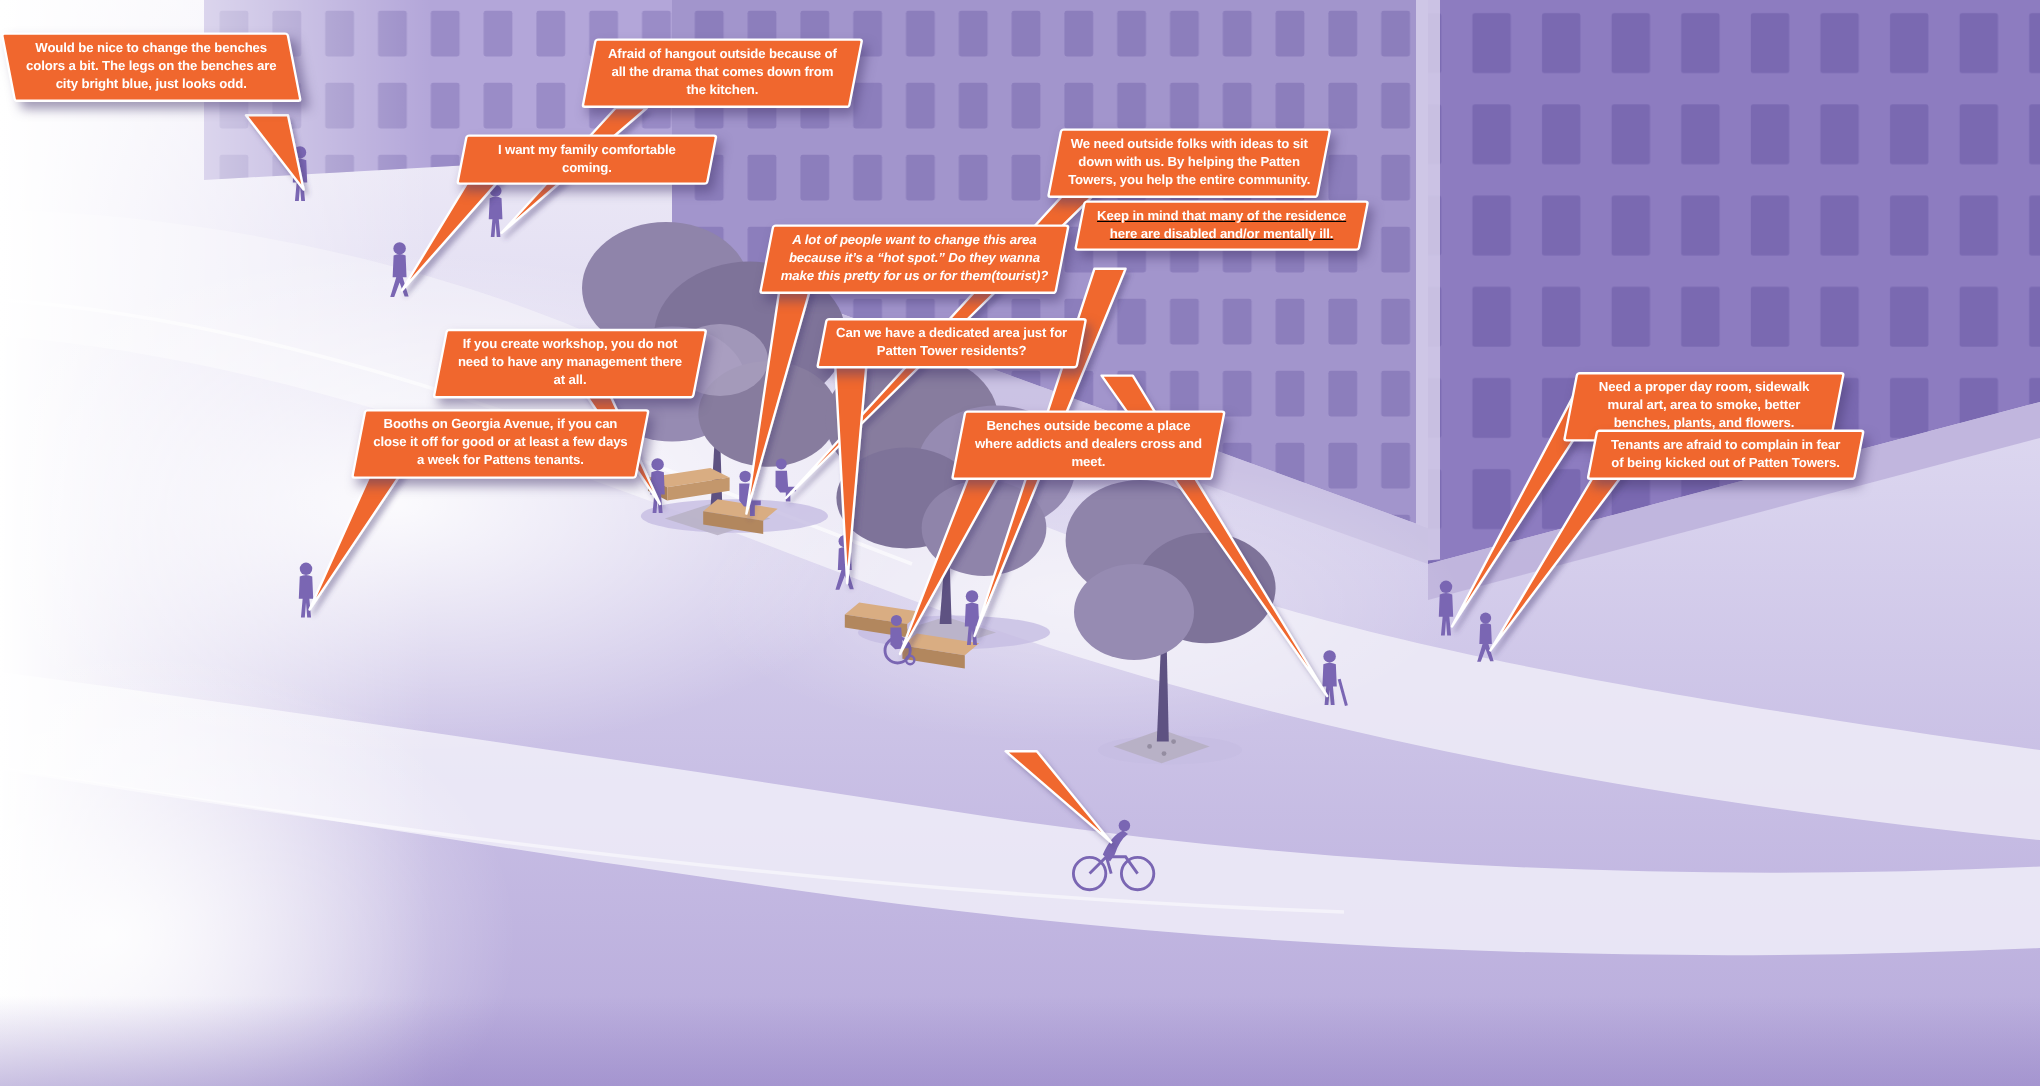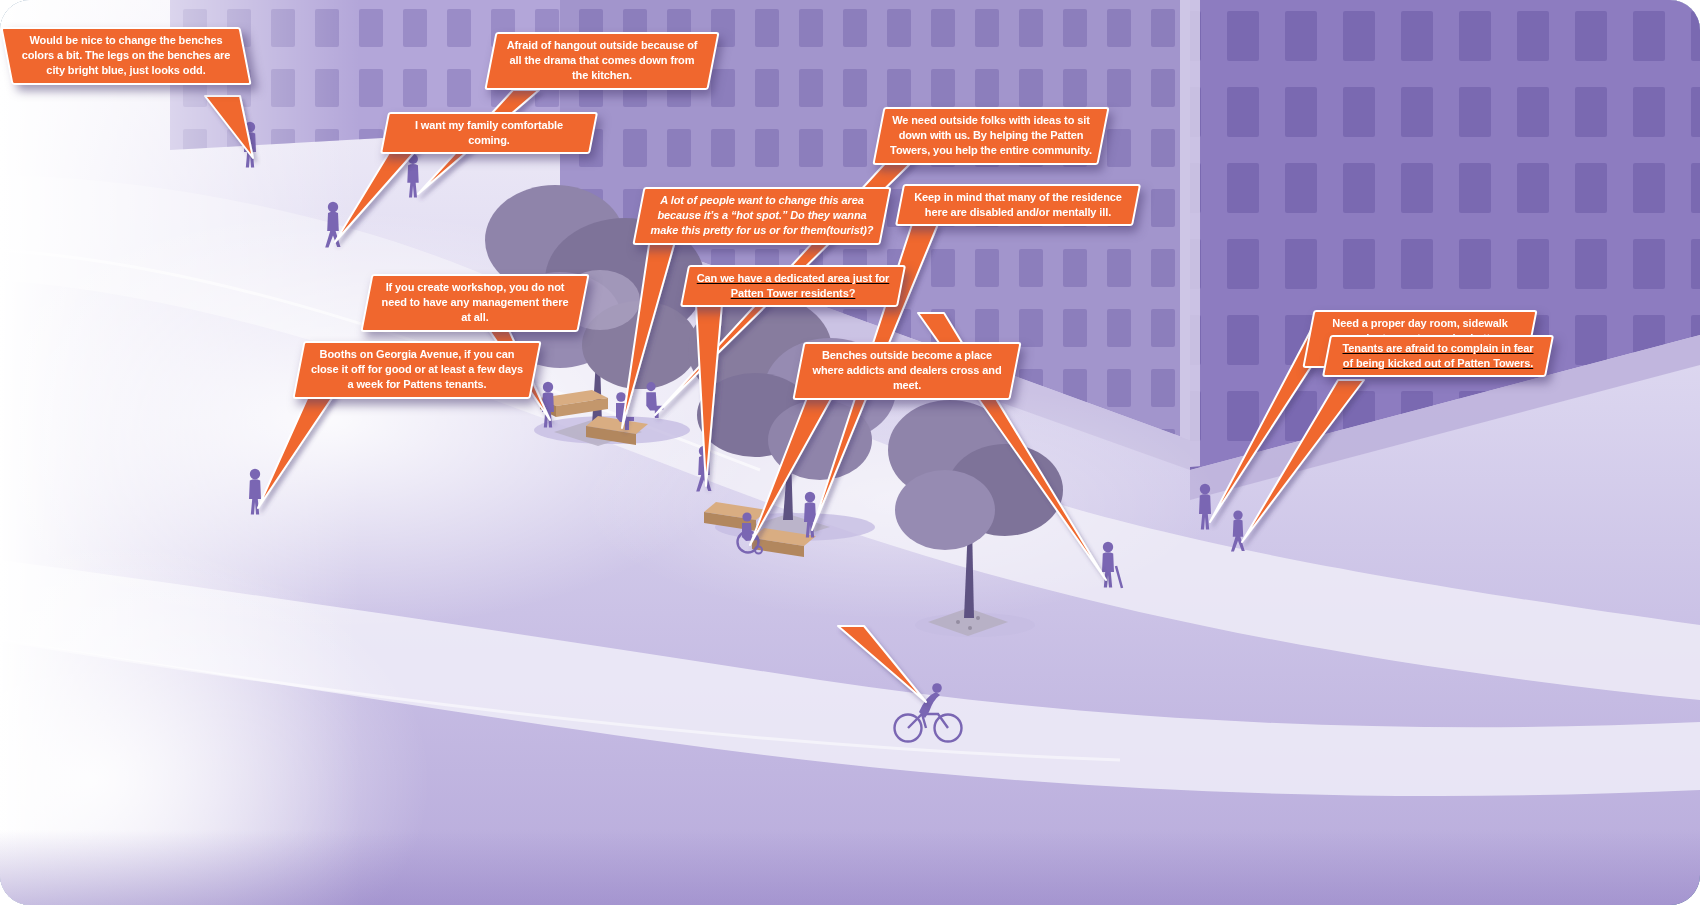--- a/index.html
+++ b/index.html
@@ -1,17 +1,17 @@
 <!DOCTYPE html>
 <html><head>
 <meta charset="utf-8">
 <style>
   html,body{margin:0;padding:0;background:#ffffff;}
   #canvas{position:relative;width:1700px;height:905px;overflow:hidden;background:#0c4a6e;
-          font-family:"Liberation Sans",sans-serif;border-radius:30px;}
+          font-family:"Liberation Sans",sans-serif;}
   #scene{position:absolute;left:0;top:0;z-index:1;}
   .callout{position:absolute;z-index:3;}
   .callout .bg{position:absolute;inset:0;background:#f0672e;border:2px solid #ffffff;border-radius:3px;
                transform:skewX(-11deg);box-shadow:5px 6px 9px rgba(72,58,112,.5);}
   .callout.lean-r .bg{transform:skewX(11deg);}
   .callout .txt{position:relative;padding:6px 12px;color:#ffffff;
                 font-weight:bold;font-size:11px;line-height:1.38;text-align:center;letter-spacing:-0.1px;}
 </style>
 </head>
 <body>
@@ -202,42 +202,42 @@
   <div class="txt">I want my family comfortable coming.</div>
 </div>
 <div class="callout" style="left:878px;top:107px;width:226px;">
   <div class="bg"></div>
   <div class="txt">We need outside folks with ideas to sit down with us. By helping the Patten Towers, you help the entire community.</div>
 </div>
 <div class="callout" style="left:638px;top:187px;width:248px;font-style:italic;">
   <div class="bg"></div>
   <div class="txt">A lot of people want to change this area because it’s a “hot spot.” Do they wanna make this pretty for us or for them(tourist)?</div>
 </div>
-<div class="callout" style="left:899px;top:184px;width:238px;">
+<div class="callout" style="left:899px;top:167px;width:238px;text-decoration:underline;">
   <div class="bg"></div>
   <div class="txt">Keep in mind that many of the residence here are disabled and/or mentally ill.</div>
 </div>
 <div class="callout" style="left:366px;top:274px;width:218px;">
   <div class="bg"></div>
   <div class="txt">If you create workshop, you do not need to have any management there at all.</div>
 </div>
-<div class="callout" style="left:684px;top:265px;width:218px;text-decoration:underline;">
+<div class="callout" style="left:684px;top:265px;width:218px;">
   <div class="bg"></div>
   <div class="txt">Can we have a dedicated area just for Patten Tower residents?</div>
 </div>
 <div class="callout" style="left:1308px;top:262px;width:224px;margin-top:48px;">
   <div class="bg"></div>
   <div class="txt">Need a proper day room, sidewalk mural art, area to smoke, better benches, plants, and flowers.</div>
 </div>
 <div class="callout" style="left:798px;top:342px;width:218px;">
   <div class="bg"></div>
   <div class="txt">Benches outside become a place where addicts and dealers cross and meet.</div>
 </div>
 <div class="callout" style="left:298px;top:341px;width:238px;">
   <div class="bg"></div>
   <div class="txt">Booths on Georgia Avenue, if you can close it off for good or at least a few days a week for Pattens tenants.</div>
 </div>
-<div class="callout" style="left:1326px;top:335px;width:224px;text-decoration:underline;">
+<div class="callout" style="left:1326px;top:358px;width:224px;">
   <div class="bg"></div>
   <div class="txt">Tenants are afraid to complain in fear of being kicked out of Patten Towers.</div>
 </div>
 
 </div>
 
 </body></html>

